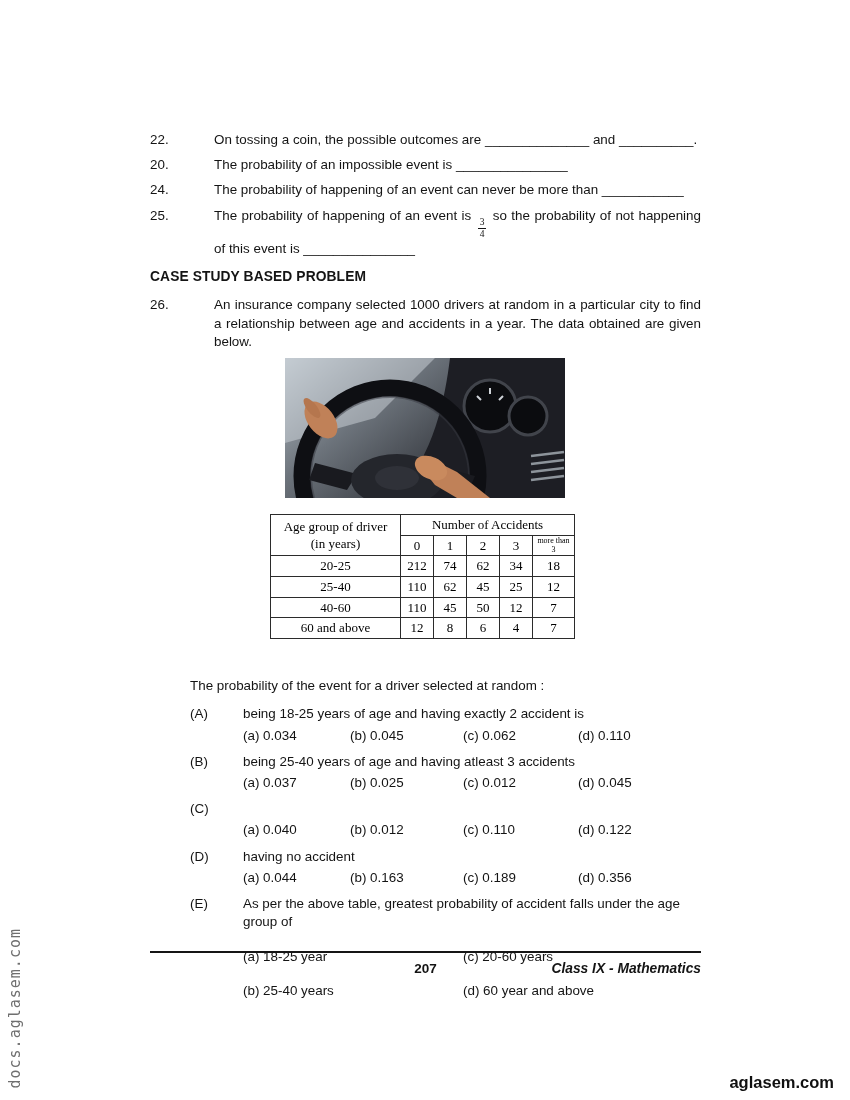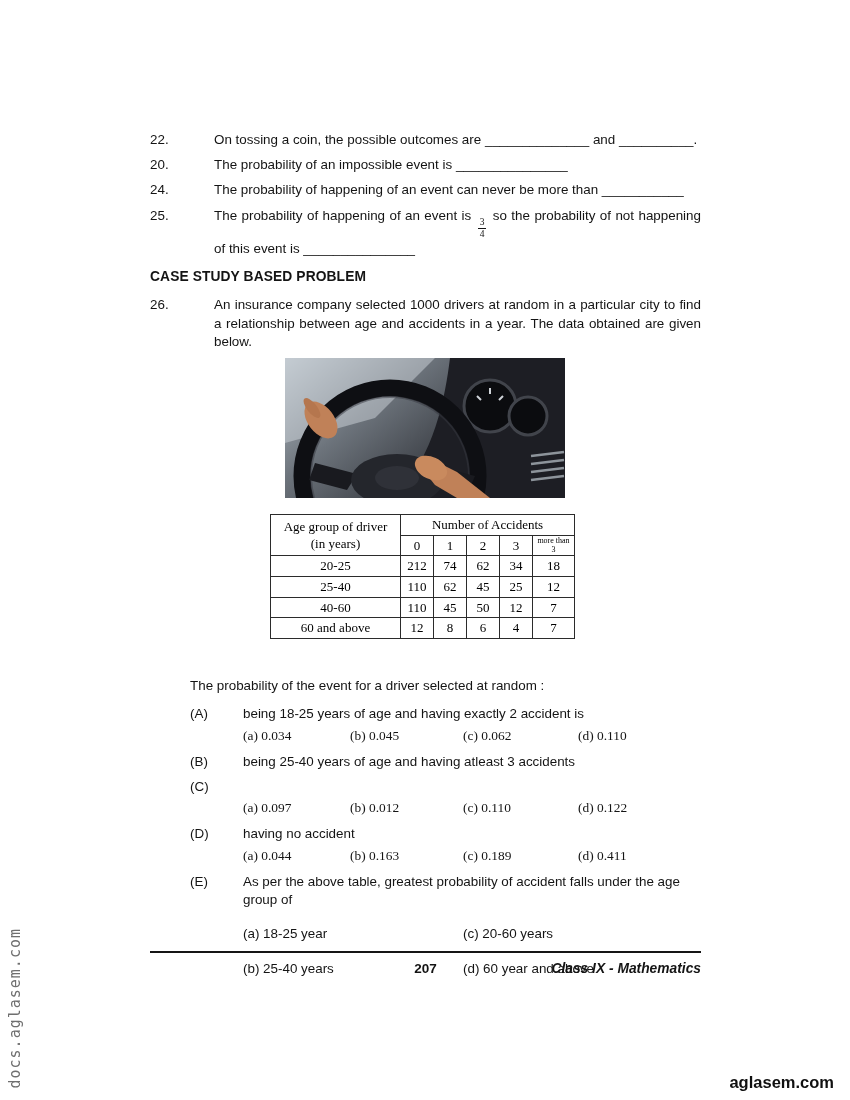--- a/index.html
+++ b/index.html
@@ -59,21 +59,20 @@
 
   .intro { margin: 38px 0 10px 40px; }
 
   .part { display: flex; margin: 7px 0 2px 40px; }
   .plabel { width: 53px; flex: none; }
   .ptext { flex: 1; }
   .opts4 {
     display: grid;
     grid-template-columns: 107px 113px 115px auto;
     margin: 3px 0 8px 93px;
-    font-family: Liberation Serif, serif;
   }
   .opts2 {
     display: grid;
     grid-template-columns: 220px auto;
     margin: 16px 0 3px 93px;
   }
 
   .footer {
     position: absolute;
     left: 150px; top: 951px;
@@ -244,40 +243,46 @@
       <span>(a) 0.034</span>
       <span>(b) 0.045</span>
       <span>(c) 0.062</span>
       <span>(d) 0.110</span>
     </div>
 
     <div class="part">
       <span class="plabel">(B)</span>
       <div class="ptext">being 25-40 years of age and having atleast 3 accidents</div>
     </div>
+    <div class="opts4">
+      <span>(a) 0.037</span>
+      <span>(b) 0.025</span>
+      <span>(c) 0.012</span>
+      <span>(d) 0.045</span>
+    </div>
 
     <div class="part">
       <span class="plabel">(C)</span>
     </div>
     <div class="opts4">
-      <span>(a) 0.097</span>
+      <span>(a) 0.040</span>
       <span>(b) 0.012</span>
       <span>(c) 0.110</span>
       <span>(d) 0.122</span>
     </div>
 
     <div class="part">
       <span class="plabel">(D)</span>
       <div class="ptext">having no accident</div>
     </div>
     <div class="opts4">
       <span>(a) 0.044</span>
       <span>(b) 0.163</span>
       <span>(c) 0.189</span>
-      <span>(d) 0.411</span>
+      <span>(d) 0.356</span>
     </div>
 
     <div class="part">
       <span class="plabel">(E)</span>
       <div class="ptext">As per the above table, greatest probability of accident falls under the age group of</div>
     </div>
     <div class="opts2">
       <span>(a) 18-25 year</span>
       <span>(c) 20-60 years</span>
     </div>

